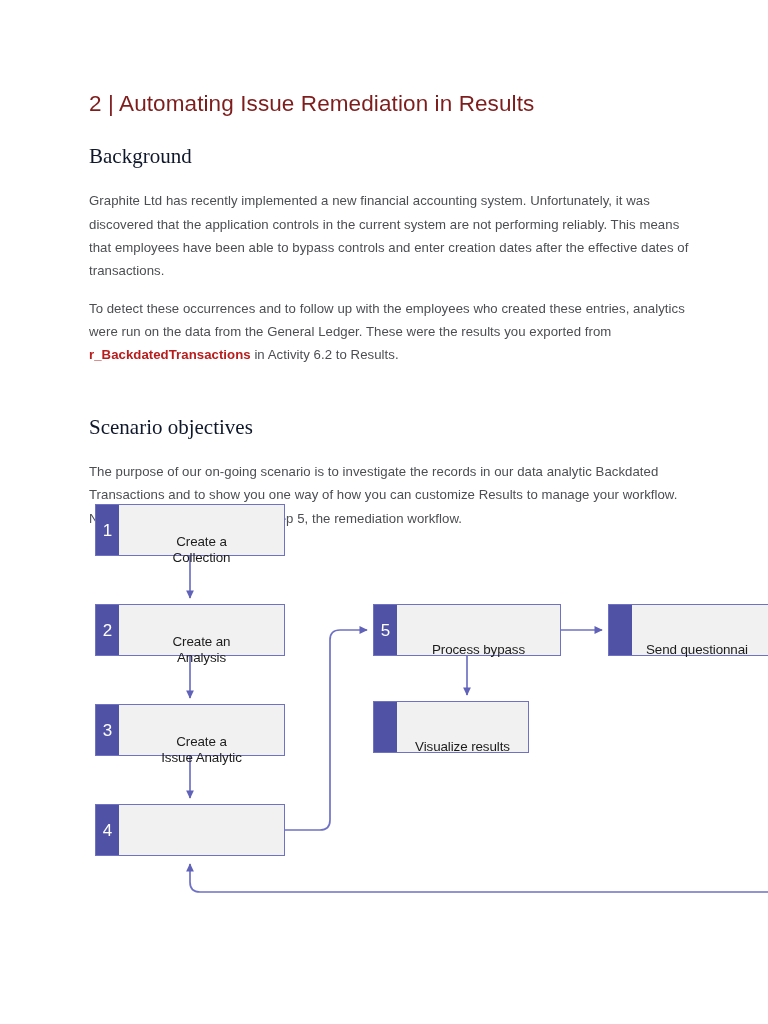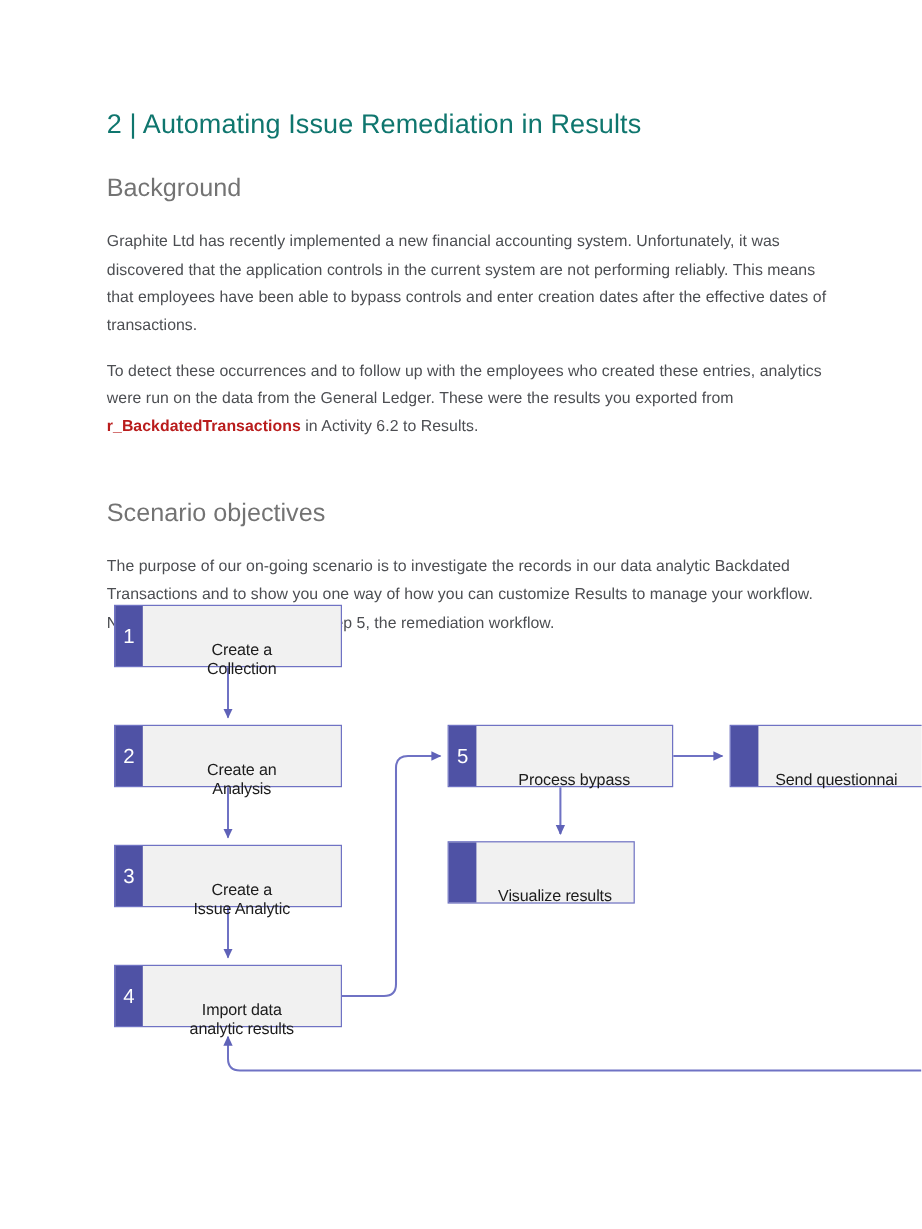--- a/index.html
+++ b/index.html
@@ -27,32 +27,33 @@
   .content {
     position: absolute;
     left: 89px;
     top: 90px;
     width: 600px;
   }
 
   .doc-title {
     font-size: 22.5px;
     font-weight: 400;
-    color: #0f766e;
+    color: #7f1d1d;
     letter-spacing: 0.1px;
     line-height: 1.25;
     margin: 0 0 26px 0;
   }
 
   .section-heading {
     font-size: 21px;
     font-weight: 400;
-    color: #737373;
+    color: #0f172a;
     line-height: 1.2;
     margin: 0 0 20px 0;
+    font-family: Liberation Serif, serif;
   }
   .section-heading.second { margin-top: 48px; }
 
   .para {
     font-size: 13.2px;
     font-weight: 400;
     color: #4c4e52;
     line-height: 1.77;
     margin: 12px 0 14px 0;
     letter-spacing: 0.05px;
@@ -179,23 +180,20 @@
 
   <div class="node" id="node-3">
     <div class="num">3</div>
     <div class="body">
       <span><span>Create a</span><br><span>Issue Analytic</span></span>
     </div>
   </div>
 
   <div class="node" id="node-4">
     <div class="num">4</div>
-    <div class="body">
-      <span><span>Import data</span><br><span>analytic results</span></span>
-    </div>
   </div>
 
   <div class="node" id="node-5">
     <div class="num">5</div>
     <div class="body">Process bypass</div>
   </div>
 
   <div class="node" id="node-viz">
     <div class="num"></div>
     <div class="body">Visualize results</div>

